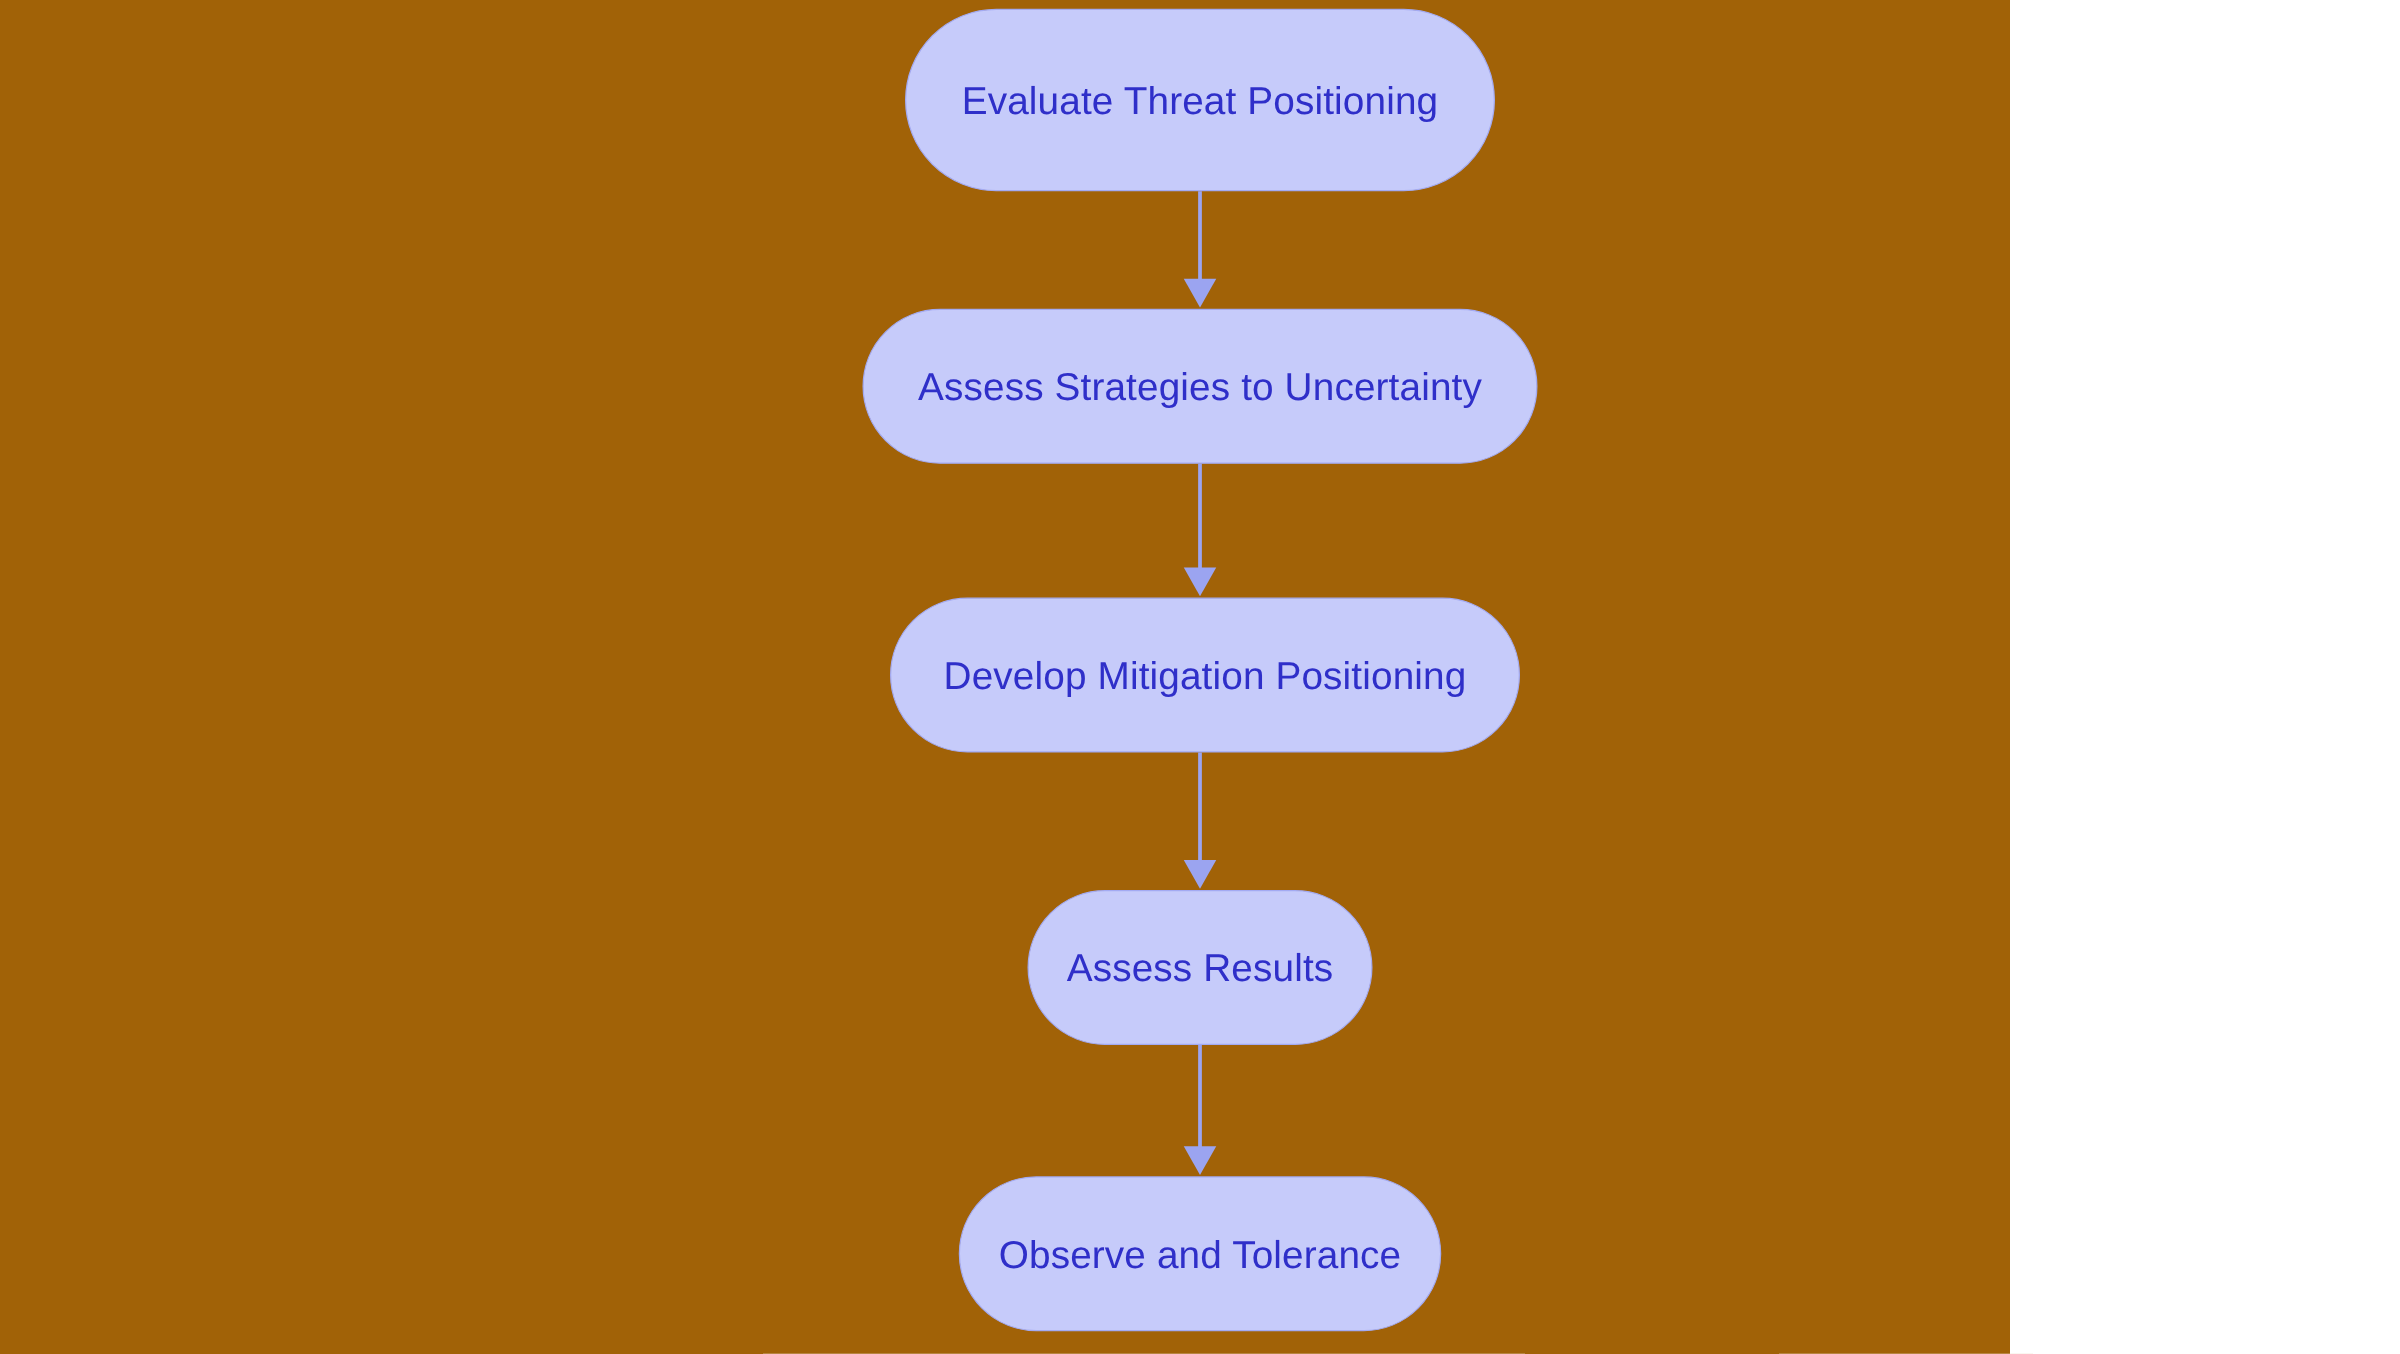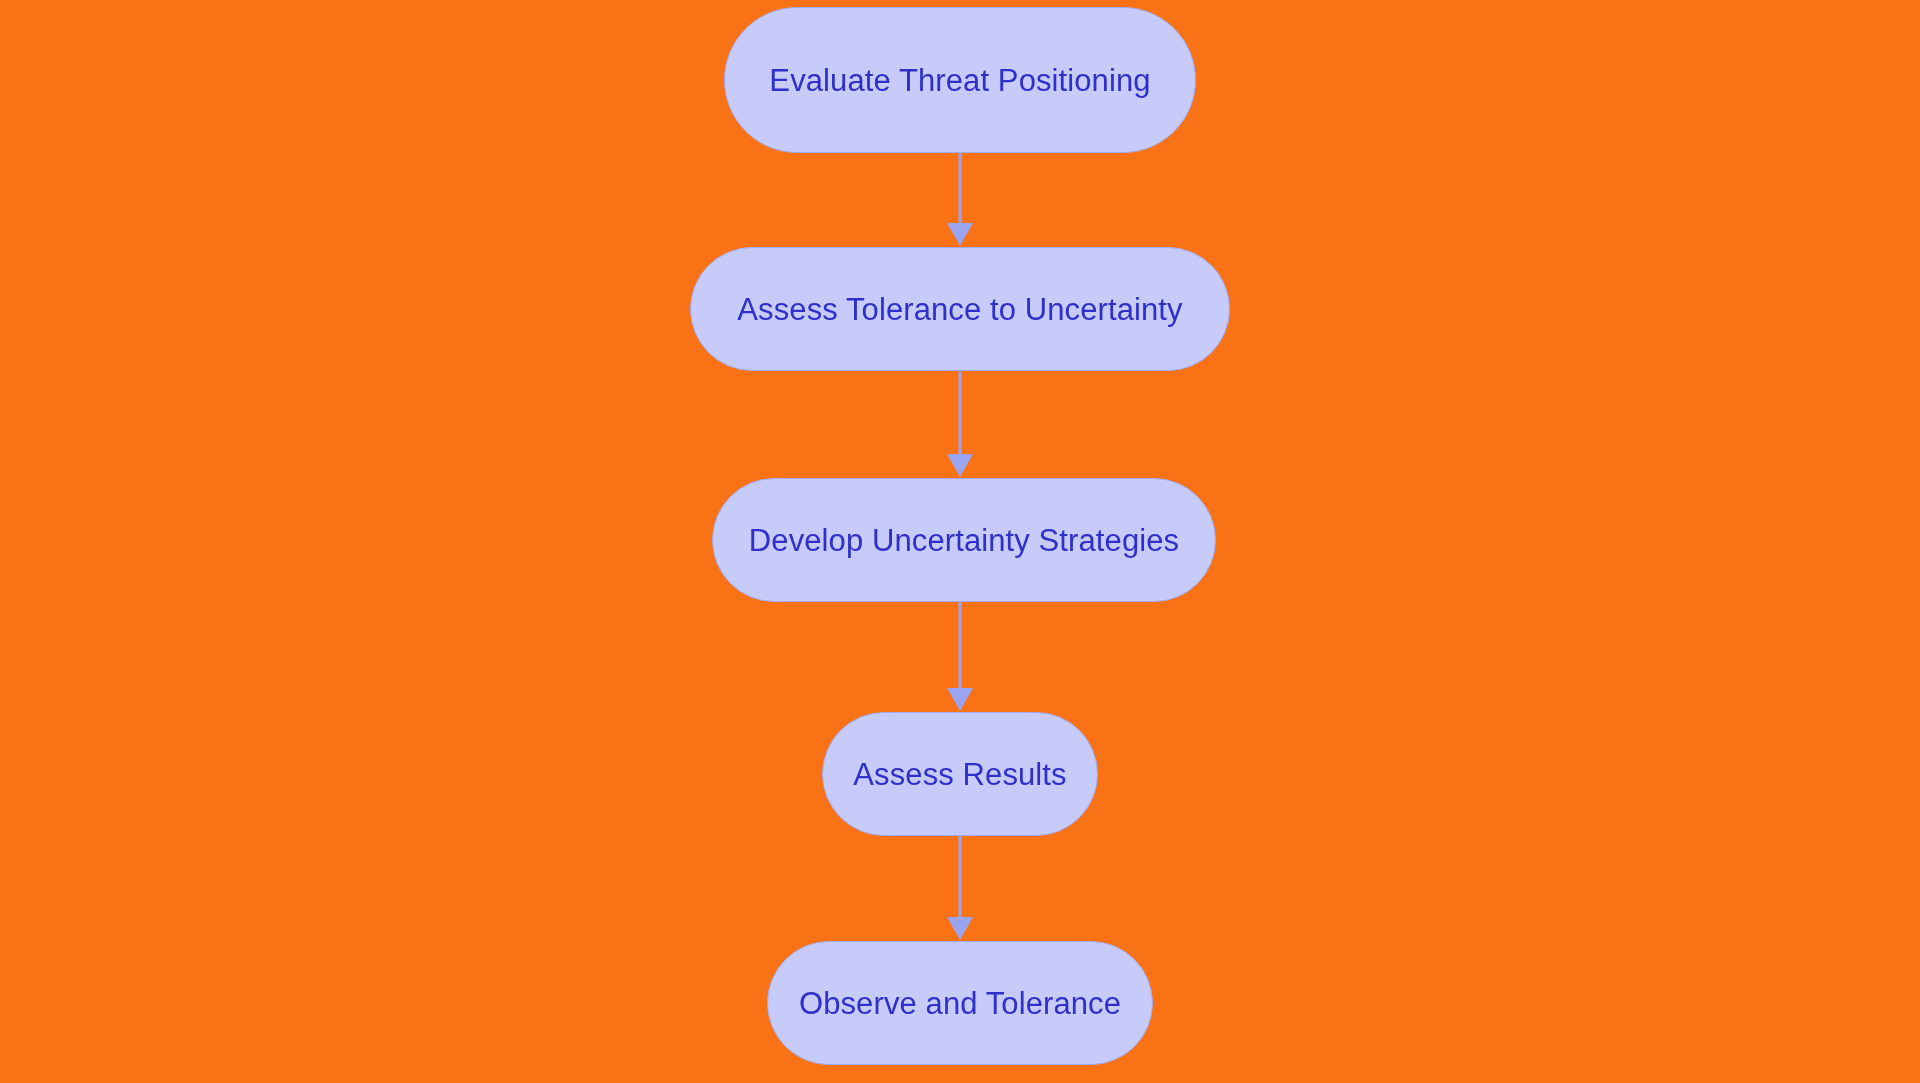--- a/index.html
+++ b/index.html
@@ -9,23 +9,23 @@
     background: #ffffff;
   }
   body {
     width: 1920px;
     height: 1083px;
     overflow: hidden;
     font-family: "Liberation Sans", "DejaVu Sans", sans-serif;
   }
   #flowchart-canvas {
     position: relative;
-    width: 1920px;
+    width: 1608px;
     height: 1083px;
-    background: #f97316;
+    background: #a16207;
   }
   .flow-node {
     position: absolute;
     box-sizing: border-box;
     display: flex;
     align-items: center;
     justify-content: center;
     background: #c6cbfa;
     border: 1.6px solid #a3aaf2;
     border-radius: 999px;
@@ -81,25 +81,25 @@
       <line x1="26" y1="0" x2="26" y2="83" stroke="#9ba4f0" stroke-width="3"></line>
       <polygon points="13,81 39,81 26,104" fill="#9ba4f0"></polygon>
     </svg>
   </div>
 
   <div class="flow-node" style="left:724px; top:7px; width:472px; height:146px;">
     <span class="node-label">Evaluate Threat Positioning</span>
   </div>
 
   <div class="flow-node" style="left:690px; top:247px; width:540px; height:124px;">
-    <span class="node-label">Assess Tolerance to Uncertainty</span>
+    <span class="node-label">Assess Strategies to Uncertainty</span>
   </div>
 
   <div class="flow-node" style="left:712px; top:478px; width:504px; height:124px;">
-    <span class="node-label">Develop Uncertainty Strategies</span>
+    <span class="node-label">Develop Mitigation Positioning</span>
   </div>
 
   <div class="flow-node" style="left:822px; top:712px; width:276px; height:124px;">
     <span class="node-label">Assess Results</span>
   </div>
 
   <div class="flow-node" style="left:767px; top:941px; width:386px; height:124px;">
     <span class="node-label">Observe and Tolerance</span>
   </div>
 

